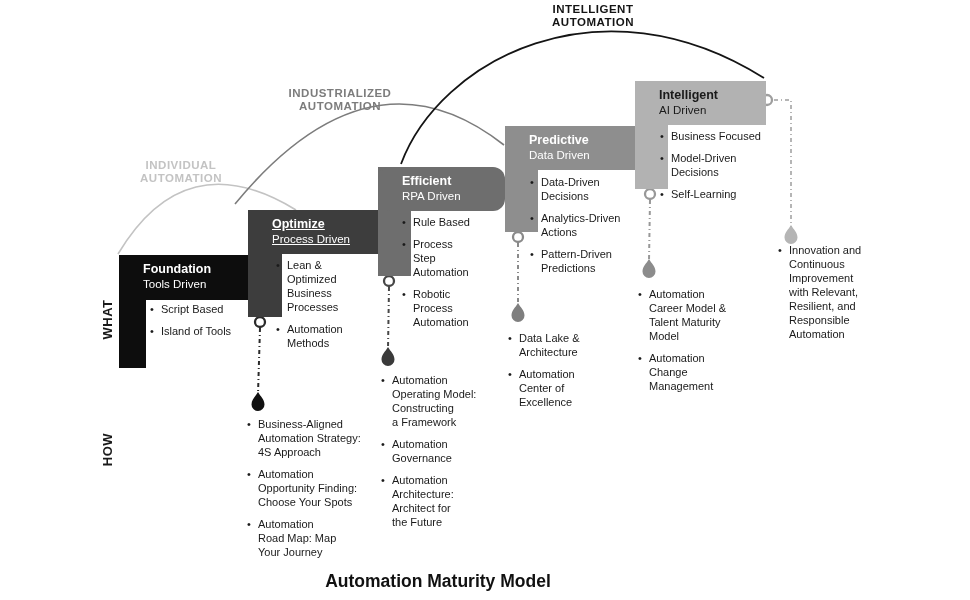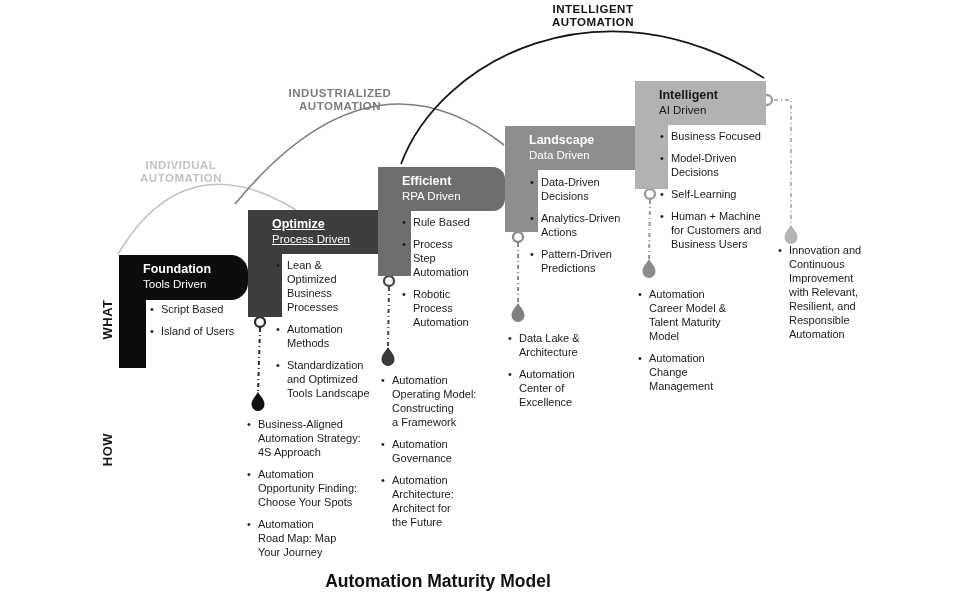--- a/index.html
+++ b/index.html
@@ -17,21 +17,21 @@
               font-size:13px;letter-spacing:.5px;transform:rotate(-90deg);}
   #lbl-what{left:77px;top:312px;}
   #lbl-how{left:77px;top:442px;}
   
   .hdr{position:absolute;z-index:4;box-sizing:border-box;padding:7px 0 0 24px;}
   .hdr .t{font-size:12.5px;font-weight:bold;line-height:15px;}
   .hdr .s{font-size:11.5px;line-height:14px;}
   .strip{position:absolute;z-index:3;}
   .light-text{color:#ffffff;}
   .dark-text{color:#1a1a1a;}
-  #hdr-0{left:119px;top:255px;width:129px;height:45px;background:#0d0d0d;border-radius:17px;}
+  #hdr-0{left:119px;top:255px;width:129px;height:45px;background:#0d0d0d;}
   #strip-0{left:119px;top:255px;width:27px;height:113px;background:#0d0d0d;}
   #hdr-1{left:248px;top:210px;width:130px;height:44px;background:#3d3d3d;text-decoration:underline;}
   #strip-1{left:248px;top:210px;width:34px;height:107px;background:#3d3d3d;}
   #hdr-2{left:378px;top:167px;width:127px;height:44px;background:#6e6e6e;border-radius:12px;}
   #strip-2{left:378px;top:167px;width:33px;height:109px;background:#6e6e6e;}
   #hdr-3{left:505px;top:126px;width:130px;height:44px;background:#8e8e8e;}
   #strip-3{left:505px;top:126px;width:33px;height:106px;background:#8e8e8e;}
   #hdr-4{left:635px;top:81px;width:131px;height:44px;background:#b2b2b2;}
   #strip-4{left:635px;top:81px;width:33px;height:108px;background:#b2b2b2;}
   
@@ -104,38 +104,35 @@
   <div class="axis-label" id="lbl-what">WHAT</div>
   <div class="axis-label" id="lbl-how">HOW</div>
 
   <div class="strip" id="strip-0"></div>
   <div class="hdr light-text" id="hdr-0">
     <div class="t">Foundation</div>
     <div class="s">Tools Driven</div>
   </div>
   <div class="list" id="what-0">
     <div class="blt"><span class="btxt">Script Based</span></div>
-    <div class="blt"><span class="btxt">Island of Users</span></div>
+    <div class="blt"><span class="btxt">Island of Tools</span></div>
   </div>
 
   <div class="strip" id="strip-1"></div>
   <div class="hdr light-text" id="hdr-1">
     <div class="t">Optimize</div>
     <div class="s">Process Driven</div>
   </div>
   <div class="list" id="what-1">
     <div class="blt"><span class="btxt">Lean &amp;
 Optimized
 Business
 Processes</span></div>
     <div class="blt"><span class="btxt">Automation
 Methods</span></div>
-    <div class="blt"><span class="btxt">Standardization
-and Optimized
-Tools Landscape</span></div>
   </div>
   <div class="list" id="how-1">
     <div class="blt"><span class="btxt">Business-Aligned
 Automation Strategy:
 4S Approach</span></div>
     <div class="blt"><span class="btxt">Automation
 Opportunity Finding:
 Choose Your Spots</span></div>
     <div class="blt"><span class="btxt">Automation
 Road Map: Map
@@ -164,21 +161,21 @@
     <div class="blt"><span class="btxt">Automation
 Governance</span></div>
     <div class="blt"><span class="btxt">Automation
 Architecture:
 Architect for
 the Future</span></div>
   </div>
 
   <div class="strip" id="strip-3"></div>
   <div class="hdr light-text" id="hdr-3">
-    <div class="t">Landscape</div>
+    <div class="t">Predictive</div>
     <div class="s">Data Driven</div>
   </div>
   <div class="list" id="what-3">
     <div class="blt"><span class="btxt">Data-Driven
 Decisions</span></div>
     <div class="blt"><span class="btxt">Analytics-Driven
 Actions</span></div>
     <div class="blt"><span class="btxt">Pattern-Driven
 Predictions</span></div>
   </div>
@@ -193,23 +190,20 @@
   <div class="strip" id="strip-4"></div>
   <div class="hdr dark-text" id="hdr-4">
     <div class="t">Intelligent</div>
     <div class="s">AI Driven</div>
   </div>
   <div class="list" id="what-4">
     <div class="blt"><span class="btxt">Business Focused</span></div>
     <div class="blt"><span class="btxt">Model-Driven
 Decisions</span></div>
     <div class="blt"><span class="btxt">Self-Learning</span></div>
-    <div class="blt"><span class="btxt">Human + Machine
-for Customers and
-Business Users</span></div>
   </div>
   <div class="list" id="how-4">
     <div class="blt"><span class="btxt">Automation
 Career Model &amp;
 Talent Maturity
 Model</span></div>
     <div class="blt"><span class="btxt">Automation
 Change
 Management</span></div>
   </div>

